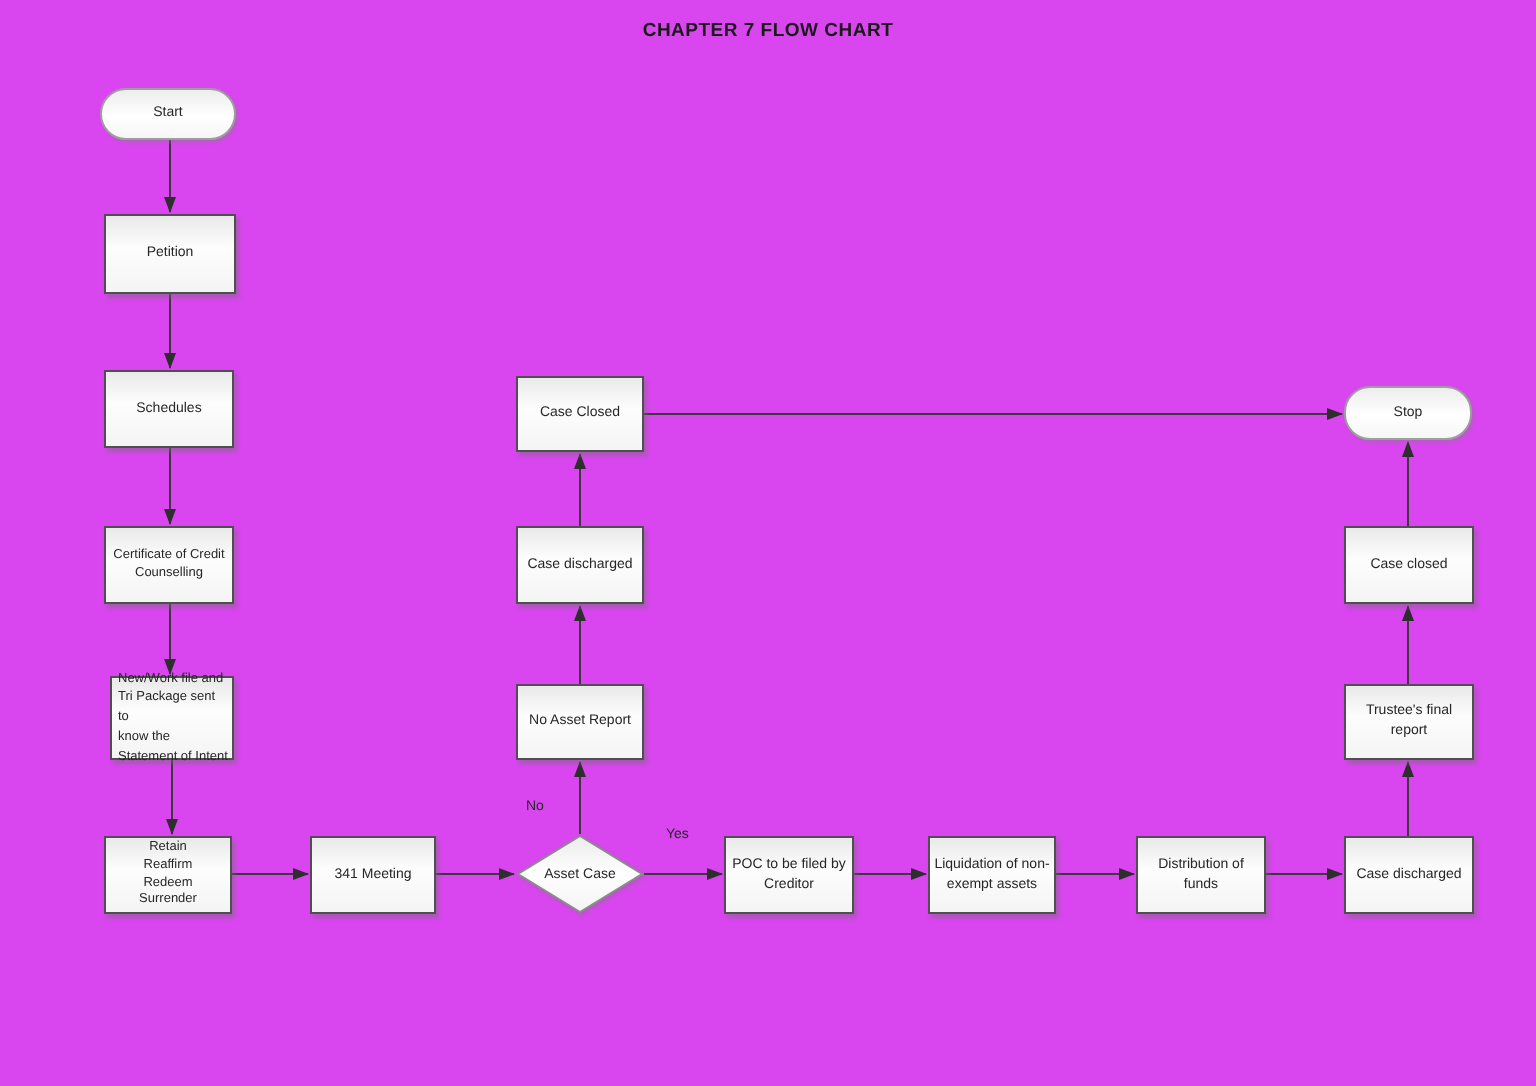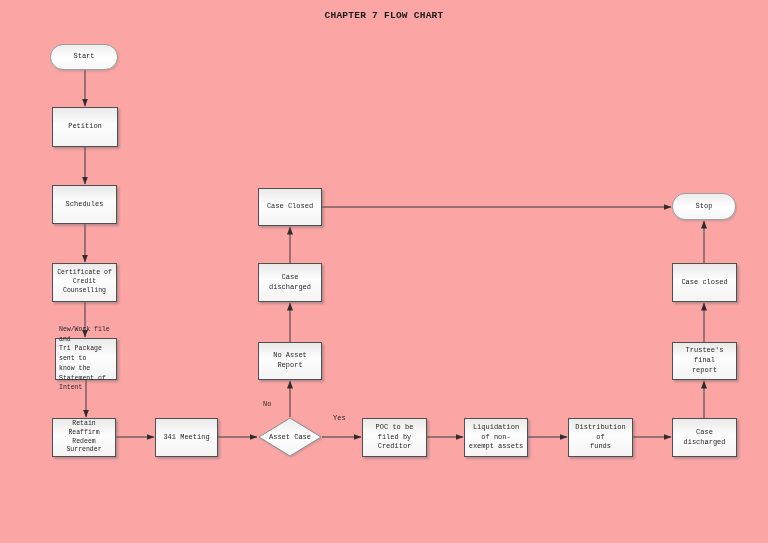--- a/index.html
+++ b/index.html
@@ -1,18 +1,18 @@
 <!DOCTYPE html>
 <html><head>
 <meta charset="utf-8">
 <style>
   html,body { margin:0; padding:0; background:#ffffff; }
   .stage {
-    position:relative; width:768px; height:543px; background:#fca5a5;
-    font-family:Liberation Mono, monospace; overflow:hidden;
+    position:relative; width:768px; height:543px; background:#d946ef;
+    font-family:Liberation Sans, sans-serif; overflow:hidden;
   }
   .title {
     position:absolute; top:10px; left:0; width:768px; text-align:center;
     font-size:9.5px; font-weight:bold; color:#1a1a1a; letter-spacing:.25px;
   }
   .node {
     position:absolute; box-sizing:border-box; display:flex; align-items:center;
     justify-content:center; text-align:center; font-size:7px; color:#262626;
     line-height:1.4; white-space:pre-line; padding:2px;
   }

